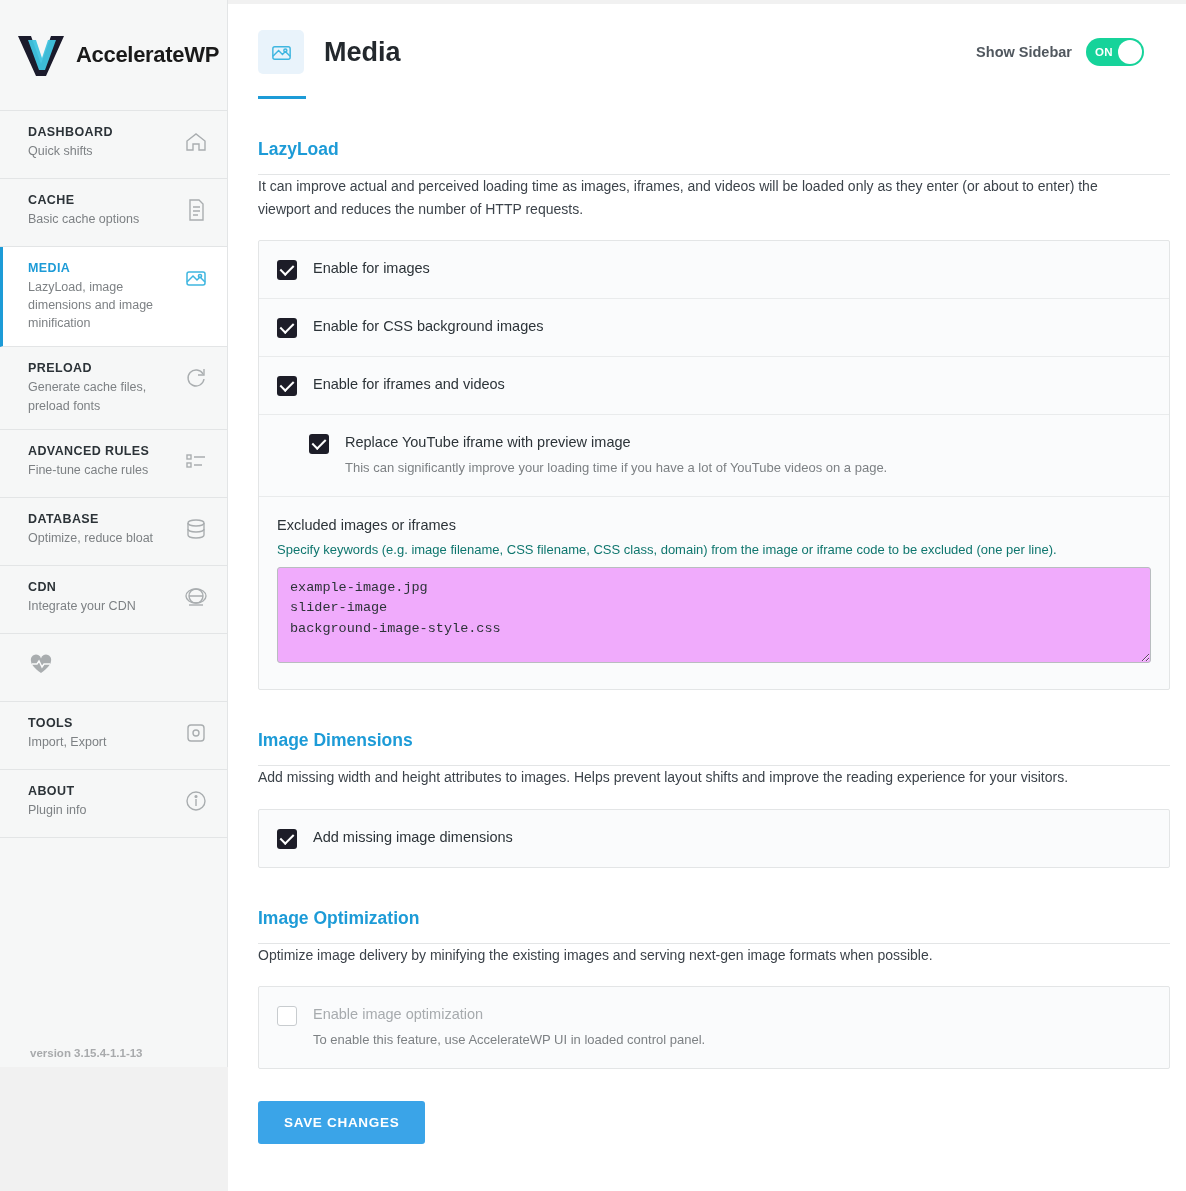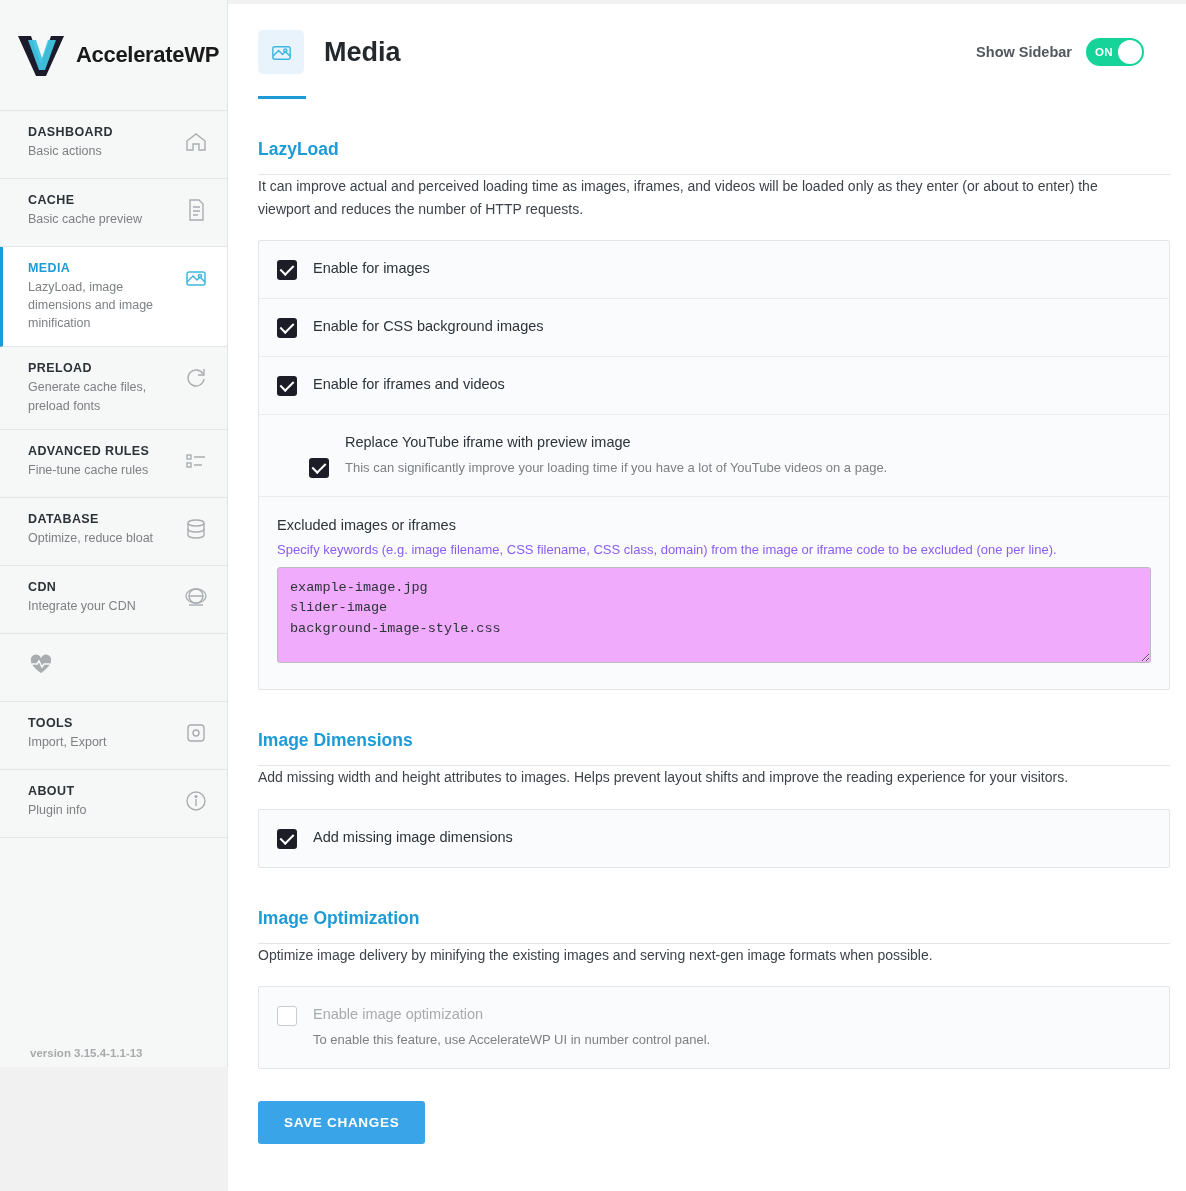--- a/index.html
+++ b/index.html
@@ -175,21 +175,21 @@
     border-radius: 2px;
   }
   .row {
     display: flex;
     align-items: flex-start;
     gap: 16px;
     padding: 18px 18px;
     border-bottom: 1px solid #e9ebec;
   }
   .row:last-child { border-bottom: none; }
-  .row.indent { padding-left: 50px; align-items: flex-end; }
+  .row.indent { padding-left: 50px; }
 
   .cb {
     width: 20px; height: 20px;
     flex: 0 0 20px;
     border-radius: 3px;
     background: #1d1d28;
     position: relative;
     cursor: pointer;
     margin-top: 1px;
   }
@@ -224,21 +224,21 @@
   .excl-block {
     padding: 20px 18px 22px 18px;
   }
   .excl-title {
     font-size: 14.5px;
     color: #2c3338;
     margin-bottom: 9px;
   }
   .excl-sub {
     font-size: 13px;
-    color: #8b5cf6;
+    color: #0f766e;
     margin-bottom: 10px;
   }
   textarea.excl {
     width: 100%;
     height: 96px;
     border: 1px solid #b9bdc0;
     border-radius: 3px;
     padding: 10px 12px;
     font-family: "Liberation Mono", monospace;
     font-size: 13.5px;
@@ -276,33 +276,33 @@
         </svg>
       </span>
       <span class="brand-text">AccelerateWP</span>
     </div>
 
     <nav class="nav">
 
       <div class="nav-item">
         <div class="nav-texts">
           <span class="nav-title">DASHBOARD</span>
-          <span class="nav-sub">Basic actions</span>
+          <span class="nav-sub">Quick shifts</span>
         </div>
         <span class="nav-icon">
           <svg viewBox="0 0 26 26" width="26" height="26" fill="none" stroke="#6b7276" stroke-width="1.4">
             <path d="M4 12 L13 5 L22 12 V21 H16 V15 H10 V21 H4 Z"></path>
           </svg>
         </span>
       </div>
 
       <div class="nav-item">
         <div class="nav-texts">
           <span class="nav-title">CACHE</span>
-          <span class="nav-sub">Basic cache preview</span>
+          <span class="nav-sub">Basic cache options</span>
         </div>
         <span class="nav-icon">
           <svg viewBox="0 0 26 26" width="26" height="26" fill="none" stroke="#6b7276" stroke-width="1.4">
             <path d="M7 3 H16 L20 7 V23 H7 Z"></path>
               <path d="M10 10 H17 M10 14 H17 M10 18 H15"></path>
           </svg>
         </span>
       </div>
 
 
@@ -499,21 +499,21 @@
 
       
       <h2 class="section-title">Image Optimization</h2>
       <p class="section-desc">Optimize image delivery by minifying the existing images and serving next-gen image formats when possible.</p>
 
       <div class="panel">
         <div class="row">
           <span class="cb off"></span>
           <div class="row-texts">
             <span class="row-label muted">Enable image optimization</span>
-            <span class="row-help">To enable this feature, use AccelerateWP UI in number control panel.</span>
+            <span class="row-help">To enable this feature, use AccelerateWP UI in loaded control panel.</span>
           </div>
         </div>
       </div>
 
       <button class="save-btn">SAVE CHANGES</button>
 
     </div>
   </main>
 </div>
 

